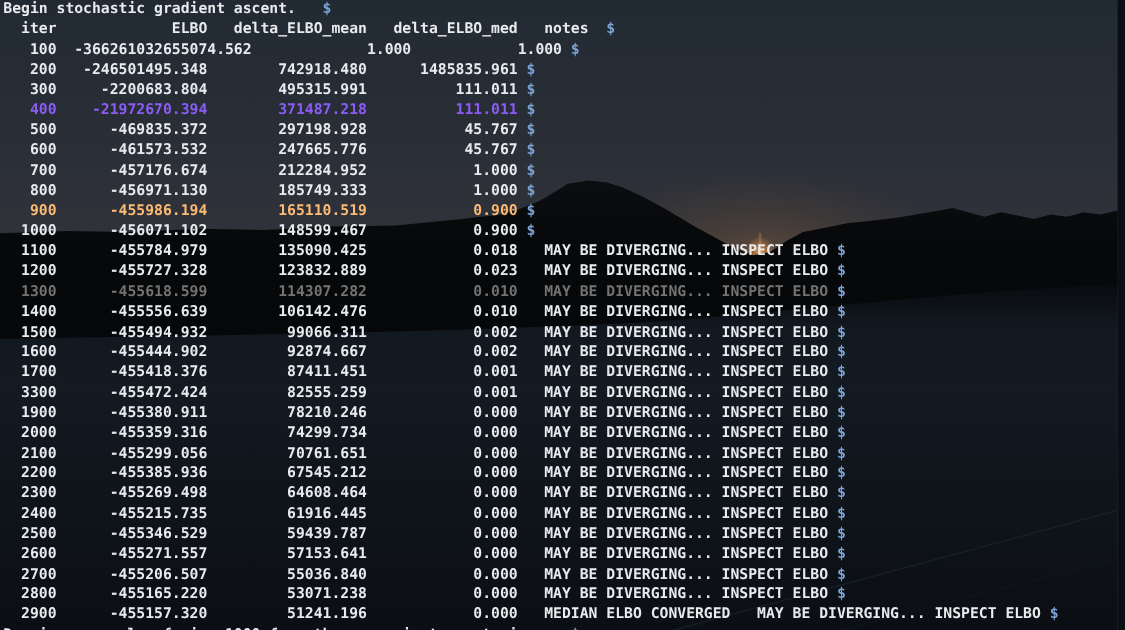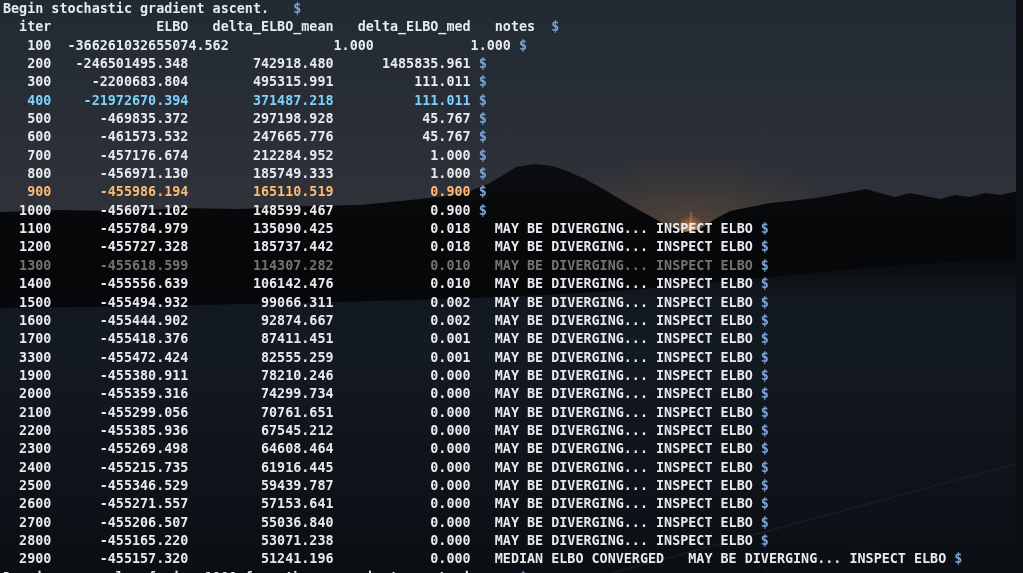--- a/index.html
+++ b/index.html
@@ -74,29 +74,29 @@
         L1023,190 L1023,258 C850,266 740,282 600,292 C450,301 200,305 0,308 Z"></path>
     </svg>
   </div>
 
   <div class="term" id="term">
       <div class="line"><span class="txt" style="color: rgb(232, 234, 237);">Begin stochastic gradient ascent.   </span><span class="eol" style="color: rgb(125, 164, 214);">$</span></div>
       <div class="line"><span class="txt" style="color: rgb(232, 234, 237);">  iter             ELBO   delta_ELBO_mean   delta_ELBO_med   notes  </span><span class="eol" style="color: rgb(125, 164, 214);">$</span></div>
       <div class="line"><span class="txt" style="color: rgb(232, 234, 237);">   100  -366261032655074.562             1.000            1.000 </span><span class="eol" style="color: rgb(125, 164, 214);">$</span></div>
       <div class="line"><span class="txt" style="color: rgb(232, 234, 237);">   200   -246501495.348        742918.480      1485835.961 </span><span class="eol" style="color: rgb(125, 164, 214);">$</span></div>
       <div class="line"><span class="txt" style="color: rgb(232, 234, 237);">   300     -2200683.804        495315.991          111.011 </span><span class="eol" style="color: rgb(125, 164, 214);">$</span></div>
-      <div class="line"><span class="txt" style="color: #7dd3fc; text-align: center;">   400    -21972670.394        371487.218          111.011 </span><span class="eol" style="color: rgb(125, 164, 214);">$</span></div>
+      <div class="line"><span class="txt" style="color: #8b5cf6; text-align: center;">   400    -21972670.394        371487.218          111.011 </span><span class="eol" style="color: rgb(125, 164, 214);">$</span></div>
       <div class="line"><span class="txt" style="color: rgb(232, 234, 237);">   500      -469835.372        297198.928           45.767 </span><span class="eol" style="color: rgb(125, 164, 214);">$</span></div>
       <div class="line"><span class="txt" style="color: rgb(232, 234, 237);">   600      -461573.532        247665.776           45.767 </span><span class="eol" style="color: rgb(125, 164, 214);">$</span></div>
       <div class="line"><span class="txt" style="color: rgb(232, 234, 237);">   700      -457176.674        212284.952            1.000 </span><span class="eol" style="color: rgb(125, 164, 214);">$</span></div>
       <div class="line"><span class="txt" style="color: rgb(232, 234, 237);">   800      -456971.130        185749.333            1.000 </span><span class="eol" style="color: rgb(125, 164, 214);">$</span></div>
       <div class="line"><span class="txt" style="color: #fdba74;">   900      -455986.194        165110.519            0.900 </span><span class="eol" style="color: rgb(125, 164, 214);">$</span></div>
       <div class="line"><span class="txt" style="color: rgb(232, 234, 237);">  1000      -456071.102        148599.467            0.900 </span><span class="eol" style="color: rgb(125, 164, 214);">$</span></div>
       <div class="line"><span class="txt" style="color: rgb(232, 234, 237);">  1100      -455784.979        135090.425            0.018   MAY BE DIVERGING... INSPECT ELBO </span><span class="eol" style="color: rgb(125, 164, 214);">$</span></div>
-      <div class="line"><span class="txt" style="color: rgb(232, 234, 237);">  1200      -455727.328        185737.442            0.018   MAY BE DIVERGING... INSPECT ELBO </span><span class="eol" style="color: rgb(125, 164, 214);">$</span></div>
+      <div class="line"><span class="txt" style="color: rgb(232, 234, 237);">  1200      -455727.328        123832.889            0.023   MAY BE DIVERGING... INSPECT ELBO </span><span class="eol" style="color: rgb(125, 164, 214);">$</span></div>
       <div class="line"><span class="txt" style="color: #737373;">  1300      -455618.599        114307.282            0.010   MAY BE DIVERGING... INSPECT ELBO </span><span class="eol" style="color: rgb(125, 164, 214);">$</span></div>
       <div class="line"><span class="txt" style="color: rgb(232, 234, 237);">  1400      -455556.639        106142.476            0.010   MAY BE DIVERGING... INSPECT ELBO </span><span class="eol" style="color: rgb(125, 164, 214);">$</span></div>
       <div class="line"><span class="txt" style="color: rgb(232, 234, 237);">  1500      -455494.932         99066.311            0.002   MAY BE DIVERGING... INSPECT ELBO </span><span class="eol" style="color: rgb(125, 164, 214);">$</span></div>
       <div class="line"><span class="txt" style="color: rgb(232, 234, 237);">  1600      -455444.902         92874.667            0.002   MAY BE DIVERGING... INSPECT ELBO </span><span class="eol" style="color: rgb(125, 164, 214);">$</span></div>
       <div class="line"><span class="txt" style="color: rgb(232, 234, 237);">  1700      -455418.376         87411.451            0.001   MAY BE DIVERGING... INSPECT ELBO </span><span class="eol" style="color: rgb(125, 164, 214);">$</span></div>
       <div class="line"><span class="txt" style="color: rgb(232, 234, 237);">  3300      -455472.424         82555.259            0.001   MAY BE DIVERGING... INSPECT ELBO </span><span class="eol" style="color: rgb(125, 164, 214);">$</span></div>
       <div class="line"><span class="txt" style="color: rgb(232, 234, 237);">  1900      -455380.911         78210.246            0.000   MAY BE DIVERGING... INSPECT ELBO </span><span class="eol" style="color: rgb(125, 164, 214);">$</span></div>
       <div class="line"><span class="txt" style="color: rgb(232, 234, 237);">  2000      -455359.316         74299.734            0.000   MAY BE DIVERGING... INSPECT ELBO </span><span class="eol" style="color: rgb(125, 164, 214);">$</span></div>
       <div class="line"><span class="txt" style="color: rgb(232, 234, 237);">  2100      -455299.056         70761.651            0.000   MAY BE DIVERGING... INSPECT ELBO </span><span class="eol" style="color: rgb(125, 164, 214);">$</span></div>
       <div class="line"><span class="txt" style="color: rgb(232, 234, 237);">  2200      -455385.936         67545.212            0.000   MAY BE DIVERGING... INSPECT ELBO </span><span class="eol" style="color: rgb(125, 164, 214);">$</span></div>

